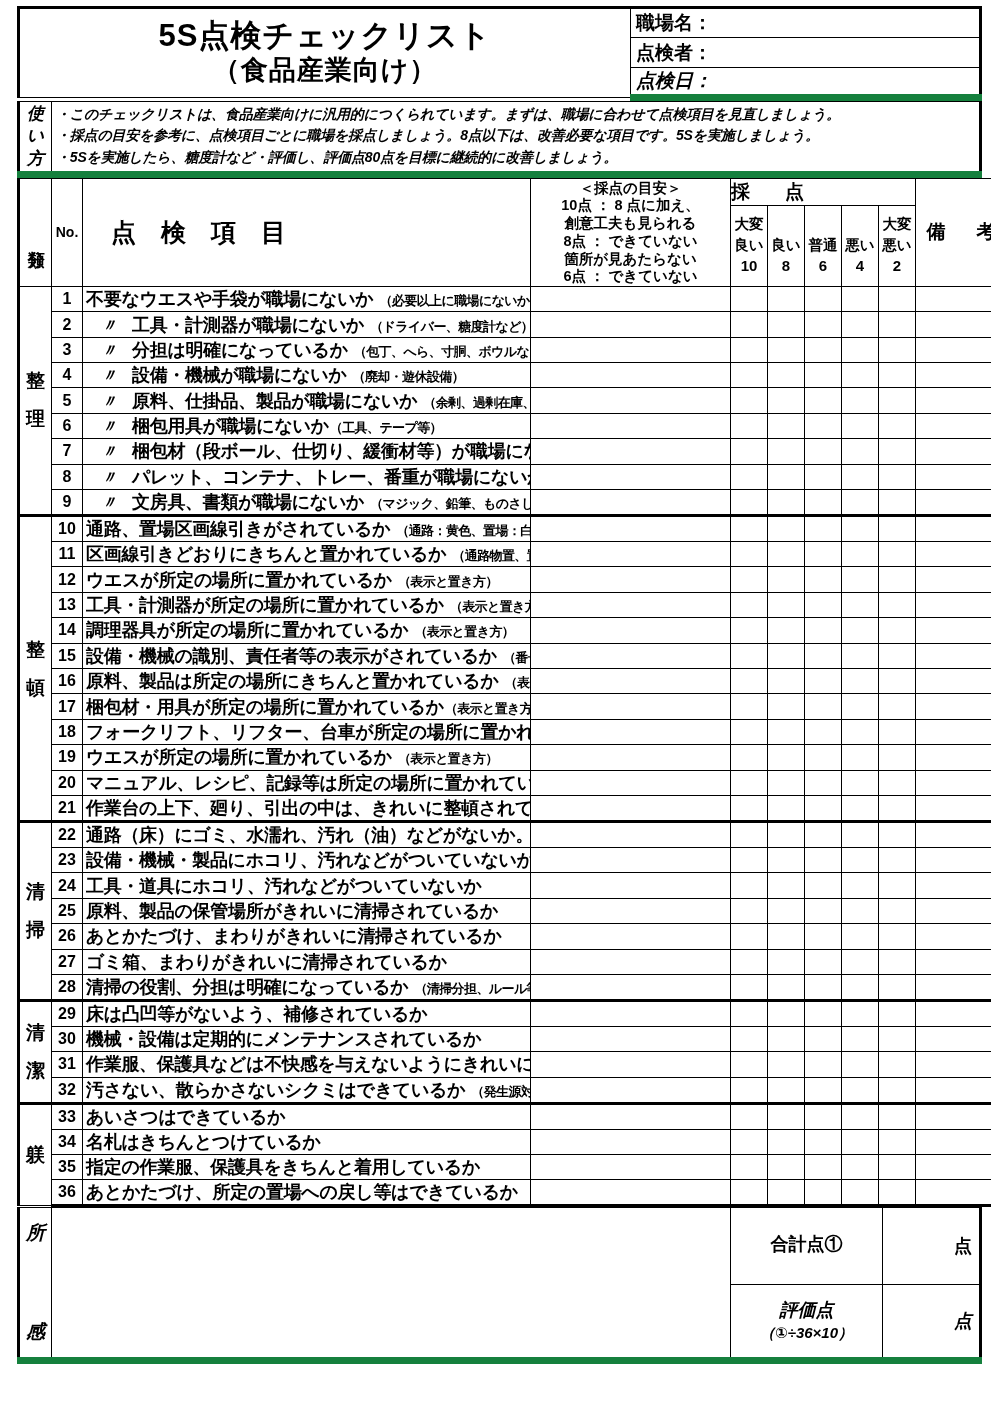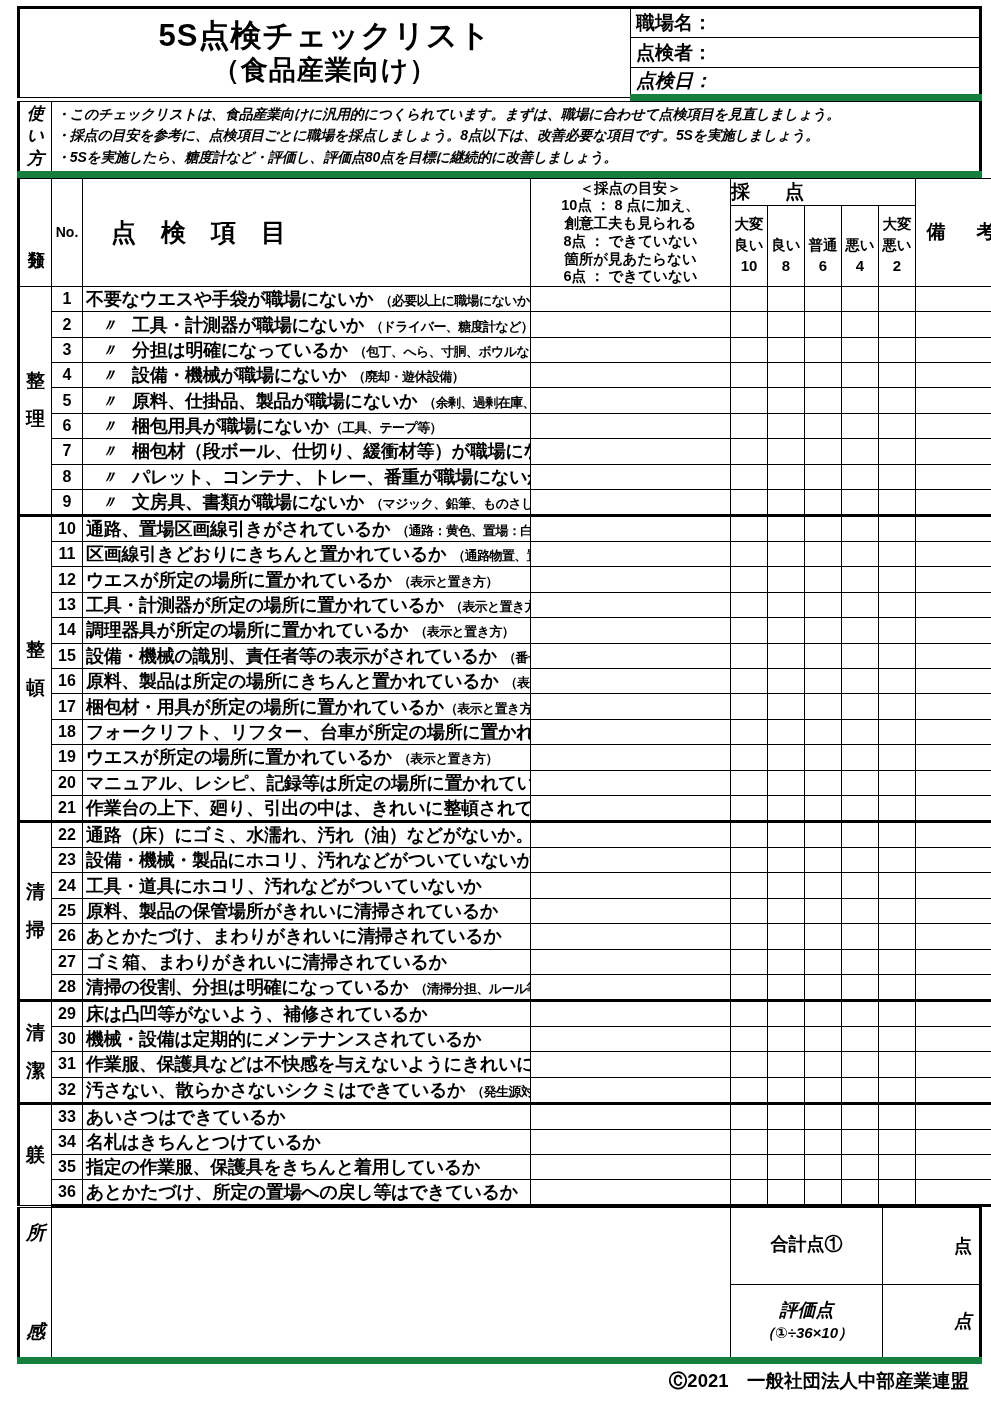--- a/index.html
+++ b/index.html
@@ -758,15 +758,14 @@
           <span>評価点</span>
           <span class="formula">（①÷36×10）</span>
         </td>
         <td class="total-unit br-thick bb-thick">
           <span>点</span>
         </td>
       </tr>
     </tbody>
   </table>
 
-  <div class="copyright">Ⓒ2021　一般社団法人中部産業連盟</div>
 
 </div>
 
 </body></html>

